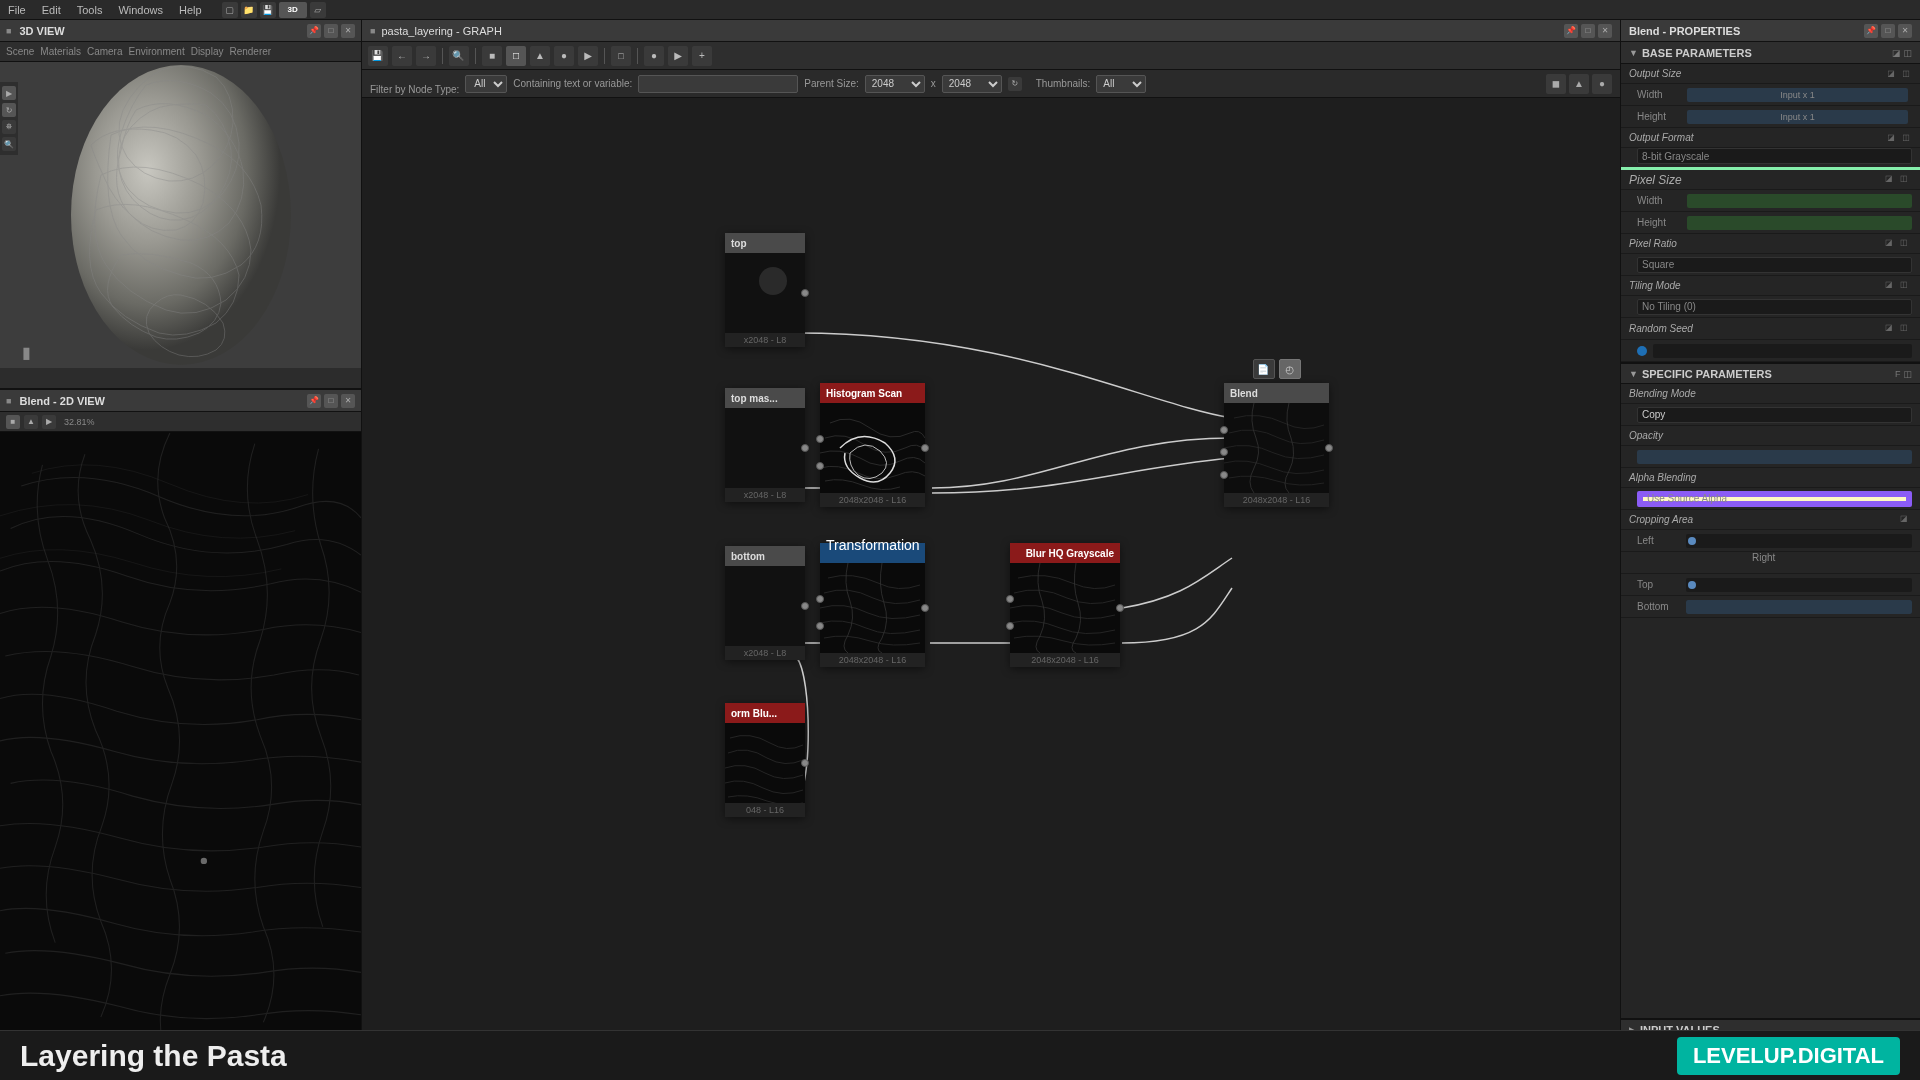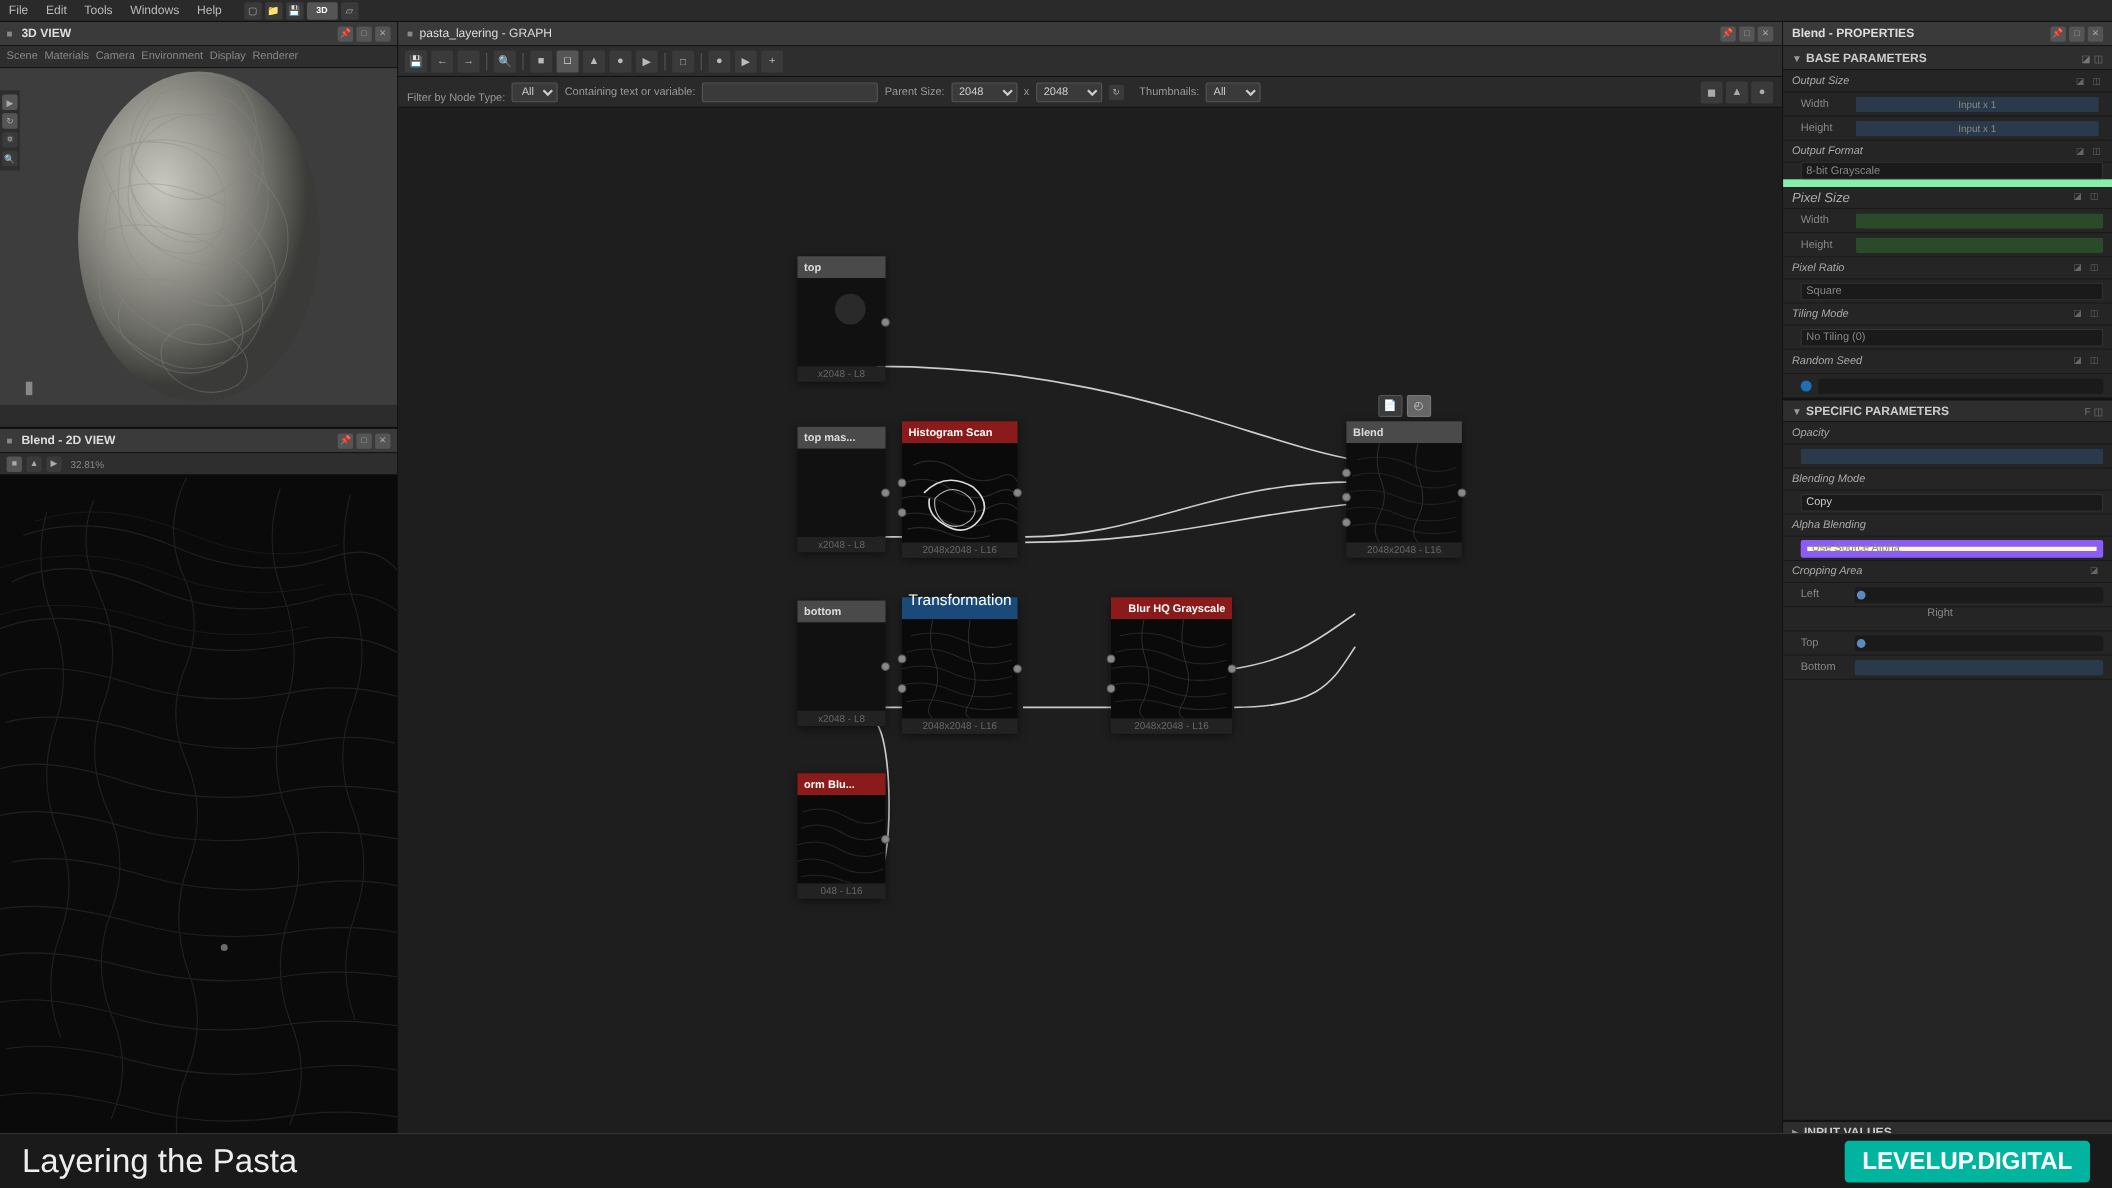--- a/index.html
+++ b/index.html
@@ -475,21 +475,21 @@
     </div>
 
     <div style="background:#252525; flex-shrink:0;">
       <div style="height:20px; display:flex; align-items:center; padding:0 8px; border-bottom:1px solid #1a1a1a;">
         <span style="font-size:10px;color:#aaa;font-style:italic;">Output Format</span>
         <div style="margin-left:auto;display:flex;gap:3px;">
           <div style="width:12px;height:12px;font-size:8px;color:#666;display:flex;align-items:center;justify-content:center;">◪</div>
           <div style="width:12px;height:12px;font-size:8px;color:#666;display:flex;align-items:center;justify-content:center;">◫</div>
         </div>
       </div>
-      <div style="height:22px; display:flex; align-items:flex-end; padding:0 8px 0 16px; border-bottom:7px solid #86efac;">
+      <div style="height:22px; display:flex; align-items:flex-start; padding:0 8px 0 16px; border-bottom:3px solid #86efac;">
         <div style="flex:1; height:16px; background:#1a1a1a; border:1px solid #333; color:#888; font-size:10px; padding:0 4px; border-radius:2px; display:flex; align-items:center;">8-bit Grayscale</div>
       </div>
     </div>
 
     <div style="background:#252525; flex-shrink:0;">
       <div style="height:20px; display:flex; align-items:center; padding:0 8px; border-bottom:1px solid #1a1a1a;">
         <span style="font-size:12px;color:#aaa;font-style:italic;">Pixel Size</span>
         <div style="margin-left:auto;display:flex;gap:3px;">
           <div style="width:12px;height:12px;font-size:8px;color:#666;">◪</div>
           <div style="width:12px;height:12px;font-size:8px;color:#666;">◫</div>
@@ -553,35 +553,35 @@
       <span style="font-size:9px;color:#999;">▼</span>
       <span style="font-size:11px;color:#ccc;font-weight:bold;">SPECIFIC PARAMETERS</span>
       <div style="margin-left:auto; display:flex; gap:3px;">
         <div style="font-size:9px;color:#777;">F</div>
         <div style="font-size:9px;color:#777;">◫</div>
       </div>
     </div>
 
     <div style="background:#252525; flex-shrink:0;">
       <div style="height:20px; display:flex; align-items:center; padding:0 8px; border-bottom:1px solid #1a1a1a;">
+        <span style="font-size:10px;color:#aaa;font-style:italic;">Blending Mode</span>
+      </div>
+      <div style="height:22px; display:flex; align-items:center; padding:0 8px 0 16px; border-bottom:1px solid #1a1a1a;">
+        <div style="flex:1; height:16px; background:#1a1a1a; border:1px solid #333; color:#ccc; font-size:10px; padding:0 4px; border-radius:2px; display:flex; align-items:center;">Copy</div>
+      </div>
+    </div>
+
+    <div style="background:#252525; flex-shrink:0;">
+      <div style="height:20px; display:flex; align-items:center; padding:0 8px; border-bottom:1px solid #1a1a1a;">
         <span style="font-size:10px;color:#aaa;font-style:italic;">Opacity</span>
       </div>
       <div style="height:22px; display:flex; align-items:center; padding:0 8px 0 16px; border-bottom:1px solid #1a1a1a;">
         <div style="flex:1; height:14px; background:#1a1a1a; border-radius:2px; position:relative; overflow:hidden;">
           <div style="width:100%; height:100%; background:#2a3a4a;"></div>
         </div>
-      </div>
-    </div>
-
-    <div style="background:#252525; flex-shrink:0;">
-      <div style="height:20px; display:flex; align-items:center; padding:0 8px; border-bottom:1px solid #1a1a1a;">
-        <span style="font-size:10px;color:#aaa;font-style:italic;">Blending Mode</span>
-      </div>
-      <div style="height:22px; display:flex; align-items:center; padding:0 8px 0 16px; border-bottom:1px solid #1a1a1a;">
-        <div style="flex:1; height:16px; background:#1a1a1a; border:1px solid #333; color:#ccc; font-size:10px; padding:0 4px; border-radius:2px; display:flex; align-items:center;">Copy</div>
       </div>
     </div>
 
     <div style="background:#252525; flex-shrink:0;">
       <div style="height:20px; display:flex; align-items:center; padding:0 8px; border-bottom:1px solid #1a1a1a;">
         <span style="font-size:10px;color:#aaa;font-style:italic;">Alpha Blending</span>
       </div>
       <div style="height:22px; display:flex; align-items:center; padding:0 8px 0 16px; border-bottom:1px solid #1a1a1a;">
         <div style="flex:1; height:16px; background:#fef9c3; border:6px solid #8b5cf6; color:#888; font-size:10px; padding:0 4px; border-radius:2px; display:flex; align-items:center;">Use Source Alpha</div>
       </div>
@@ -627,17 +627,17 @@
     <div style="height:22px; background:#2e2e2e; display:flex; align-items:center; padding:0 8px; gap:4px; border-top:2px solid #111; flex-shrink:0; margin-top:auto;">
       <span style="font-size:9px;color:#999;">▶</span>
       <span style="font-size:11px;color:#ccc;font-weight:bold;">INPUT VALUES</span>
     </div>
 
   </div>
 
 </div>
 
 <div style="position:absolute; bottom:0; left:0; width:1920px; height:50px; background:#1a1a1a; display:flex; align-items:center; padding:0 20px; border-top:1px solid #333; z-index:50;">
-  <span style="font-size:30px; color:#eee; font-weight:normal;">Layering the Pasta</span>
+  <span style="font-size:30px; color:#eee; font-weight:bold;">Layering the Pasta</span>
   <div style="margin-left:auto; background:#00b4a0; padding:6px 16px; border-radius:4px;">
     <span style="font-size:22px; color:#fff; font-weight:bold;">LEVELUP.DIGITAL</span>
   </div>
 </div>
 
 </body></html>

